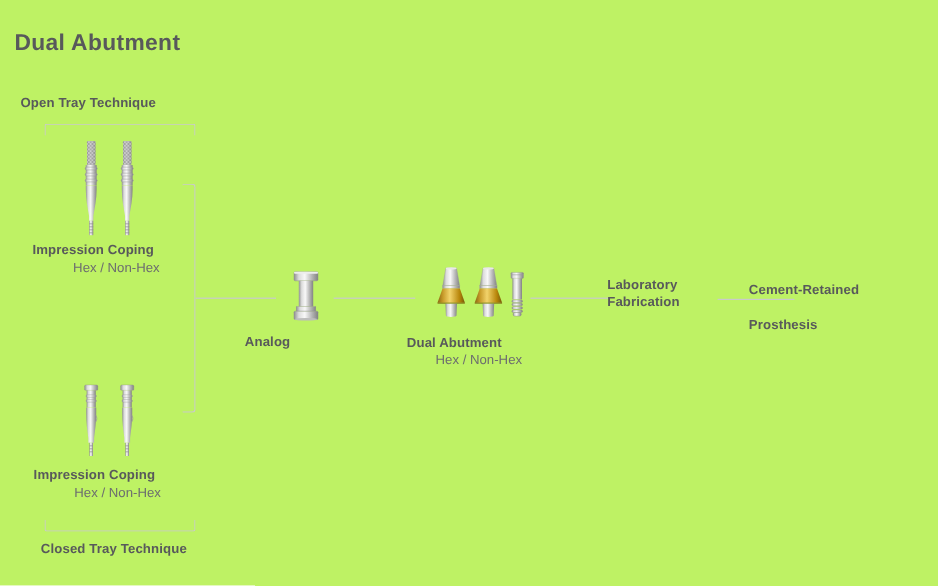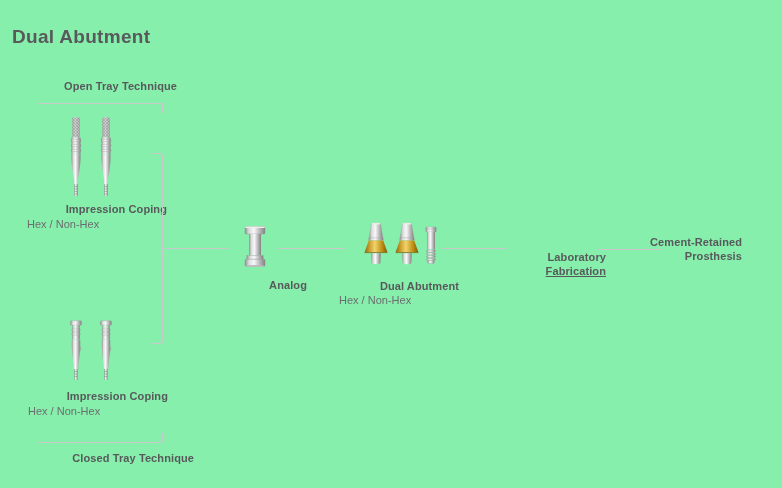--- a/index.html
+++ b/index.html
@@ -1,25 +1,25 @@
 <!DOCTYPE html>
 <html><head>
 <meta charset="utf-8">
 <style>
   html,body{margin:0;padding:0;background:#fff;}
   .stage{
-    position:relative;width:782px;height:488px;background:#86efac;
+    position:relative;width:782px;height:488px;background:#bef264;
     font-family:"Liberation Sans",sans-serif;overflow:hidden;
   }
   .page-title{
     position:absolute;left:12px;top:26px;
     font-size:19px;font-weight:bold;color:#58595b;letter-spacing:.3px;
   }
-  .bold-label{font-weight:bold;font-size:11px;color:#58595b;line-height:13px;text-align:right;letter-spacing:.1px;}
-  .reg-label{font-weight:normal;font-size:11px;color:#6c6d6f;line-height:13px;text-align:left;}
+  .bold-label{font-weight:bold;font-size:11px;color:#58595b;line-height:13px;text-align:left;letter-spacing:.1px;}
+  .reg-label{font-weight:normal;font-size:11px;color:#6c6d6f;line-height:13px;text-align:center;}
   .abs{position:absolute;}
   .hline{position:absolute;height:1px;background:#c9cacb;}
   .bracket-top{
     position:absolute;left:37px;top:103px;width:124px;height:9px;
     border:1px solid #c9cacb;border-bottom:none;border-radius:2px 2px 0 0;
   }
   .bracket-bottom{
     position:absolute;left:37px;top:433px;width:124px;height:9px;
     border:1px solid #c9cacb;border-top:none;border-radius:0 0 2px 2px;
   }
@@ -131,48 +131,48 @@
 
   <div class="bracket-flow"></div>
 
   <div class="hline" style="left:163px;top:248px;width:67px;"></div>
 
   <div class="abs" style="left:243px;top:225px;">
     <svg width="24" height="44" viewBox="0 0 24 44">
         <use href="#analog-shape"></use>
       </svg>
   </div>
-  <div class="txtblock bold-label" style="left:227px;top:279px;width:80px;">Analog</div>
+  <div class="txtblock bold-label" style="left:204px;top:279px;width:80px;">Analog</div>
 
   <div class="hline" style="left:278px;top:248px;width:68px;"></div>
 
   <div class="abs" style="left:361px;top:221px;">
     <svg width="78" height="48" viewBox="0 0 78 48">
       <use href="#abutment" x="0" y="1"></use>
       <use href="#abutment" x="31" y="1"></use>
       <use href="#lab-screw" x="64" y="5"></use>
     </svg>
   </div>
   <div class="txtblock" style="left:339px;top:280px;width:120px;">
     <div class="bold-label">Dual Abutment</div>
     <div class="reg-label" style="margin-top:1px;">Hex / Non-Hex</div>
   </div>
 
   <div class="hline" style="left:442px;top:248px;width:66px;"></div>
 
-  <div class="txtblock" style="left:506px;top:250px;width:100px;">
+  <div class="txtblock" style="left:506px;top:231px;width:100px;">
     <div class="bold-label" style="line-height:14px;">Laboratory</div>
-    <div class="bold-label" style="line-height:14px;text-decoration:underline;">Fabrication</div>
+    <div class="bold-label" style="line-height:14px;">Fabrication</div>
   </div>
 
   <div class="hline" style="left:598px;top:249px;width:64px;"></div>
 
   <div class="txtblock" style="left:624px;top:235px;width:118px;">
     <div class="bold-label" style="line-height:14px;">Cement-Retained</div>
-    <div class="bold-label" style="line-height:14px;">Prosthesis</div>
+    <div class="bold-label" style="line-height:14px;margin-top:15px;">Prosthesis</div>
   </div>
 
   <div class="abs" style="left:63px;top:319px;">
     <svg width="58" height="64" viewBox="0 0 58 64">
       <use href="#coping-transfer" x="5" y="1"></use>
       <use href="#coping-transfer" x="35" y="1"></use>
     </svg>
   </div>
 
   <div class="txtblock" style="left:28px;top:390px;width:140px;">

